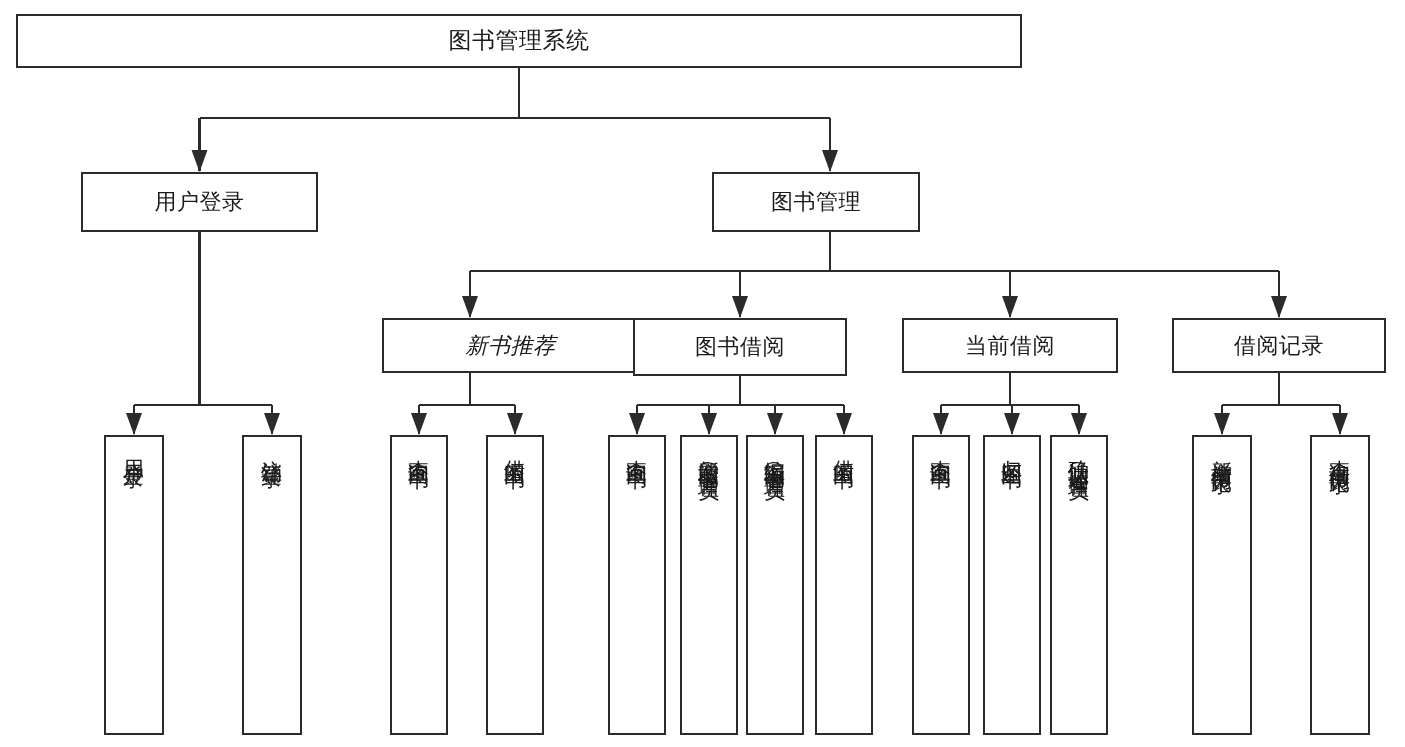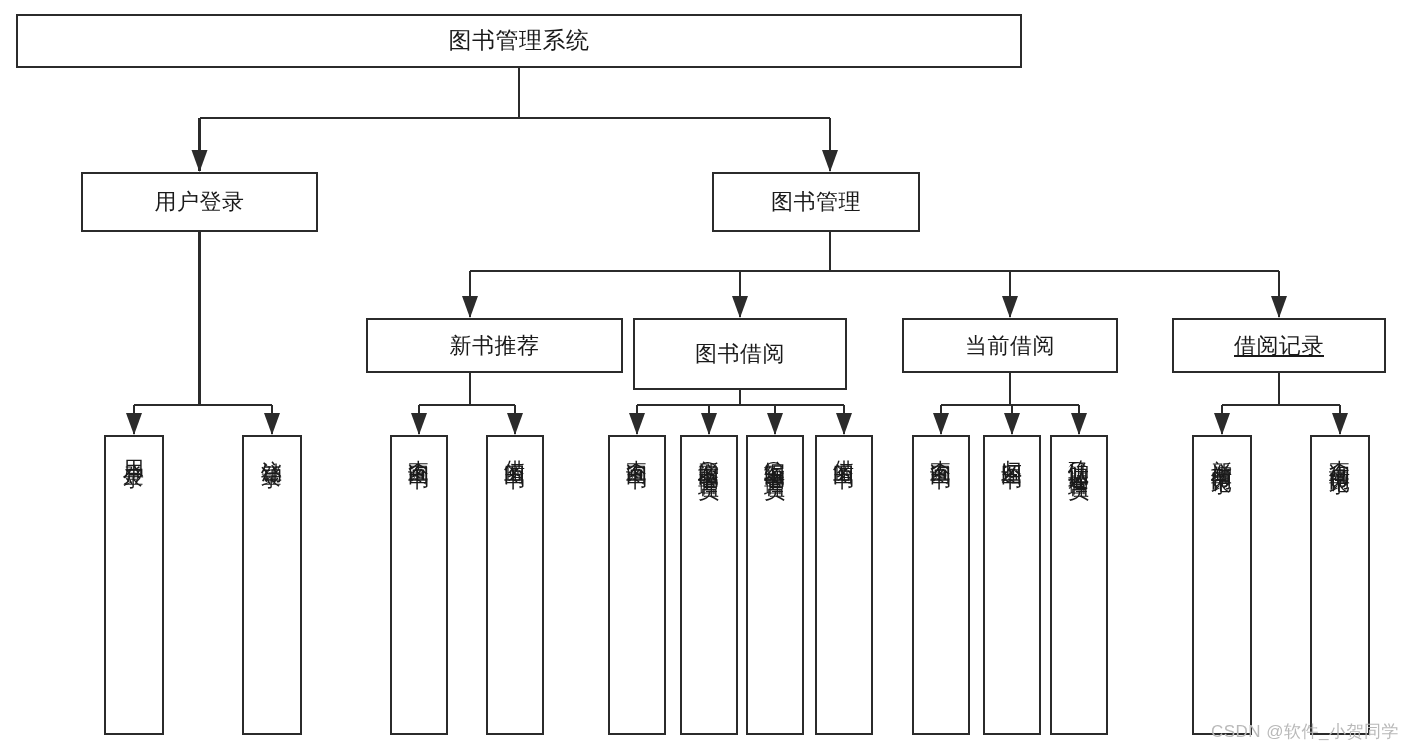--- a/index.html
+++ b/index.html
@@ -132,30 +132,30 @@
   <div id="nodes">
       <div class="node root" style="left: 16px; top: 14px; width: 1006px; height: 54px;">
         <span class="label">图书管理系统</span>
       </div>
       <div class="node level2" style="left: 81px; top: 172px; width: 237px; height: 60px;">
         <span class="label">用户登录</span>
       </div>
       <div class="node level2" style="left: 712px; top: 172px; width: 208px; height: 60px;">
         <span class="label">图书管理</span>
       </div>
-      <div class="node level3" style="left: 366px; top: 318px; width: 257px; height: 55px;">
+      <div class="node level3" style="left: 382px; top: 318px; width: 257px; height: 55px; font-style: italic;">
         <span class="label">新书推荐</span>
       </div>
-      <div class="node level3" style="left: 633px; top: 318px; width: 214px; height: 72px;">
+      <div class="node level3" style="left: 633px; top: 318px; width: 214px; height: 58px;">
         <span class="label">图书借阅</span>
       </div>
       <div class="node level3" style="left: 902px; top: 318px; width: 216px; height: 55px; justify-content: center;">
         <span class="label">当前借阅</span>
       </div>
-      <div class="node level3" style="left: 1172px; top: 318px; width: 214px; height: 55px; text-decoration: underline;">
+      <div class="node level3" style="left: 1172px; top: 318px; width: 214px; height: 55px;">
         <span class="label">借阅记录</span>
       </div>
       <div class="node leaf" style="left: 104px; top: 435px; width: 60px; height: 300px;">
         <span class="label">用户登录</span>
       </div>
       <div class="node leaf" style="left: 242px; top: 435px; width: 60px; height: 300px;">
         <span class="label">注销登录</span>
       </div>
       <div class="node leaf" style="left: 390px; top: 435px; width: 58px; height: 300px;">
         <span class="label">查询图书</span>
@@ -184,14 +184,13 @@
       <div class="node leaf" style="left: 1050px; top: 435px; width: 58px; height: 300px;">
         <span class="label">确认归还（管理员）</span>
       </div>
       <div class="node leaf" style="left: 1192px; top: 435px; width: 60px; height: 300px;">
         <span class="label">新增借阅记录</span>
       </div>
       <div class="node leaf" style="left: 1310px; top: 435px; width: 60px; height: 300px;">
         <span class="label">查询借阅记录</span>
       </div>
     </div>
-  <div id="watermark">CSDN @软件_小贺同学</div>
 </div>
 
 </body></html>

